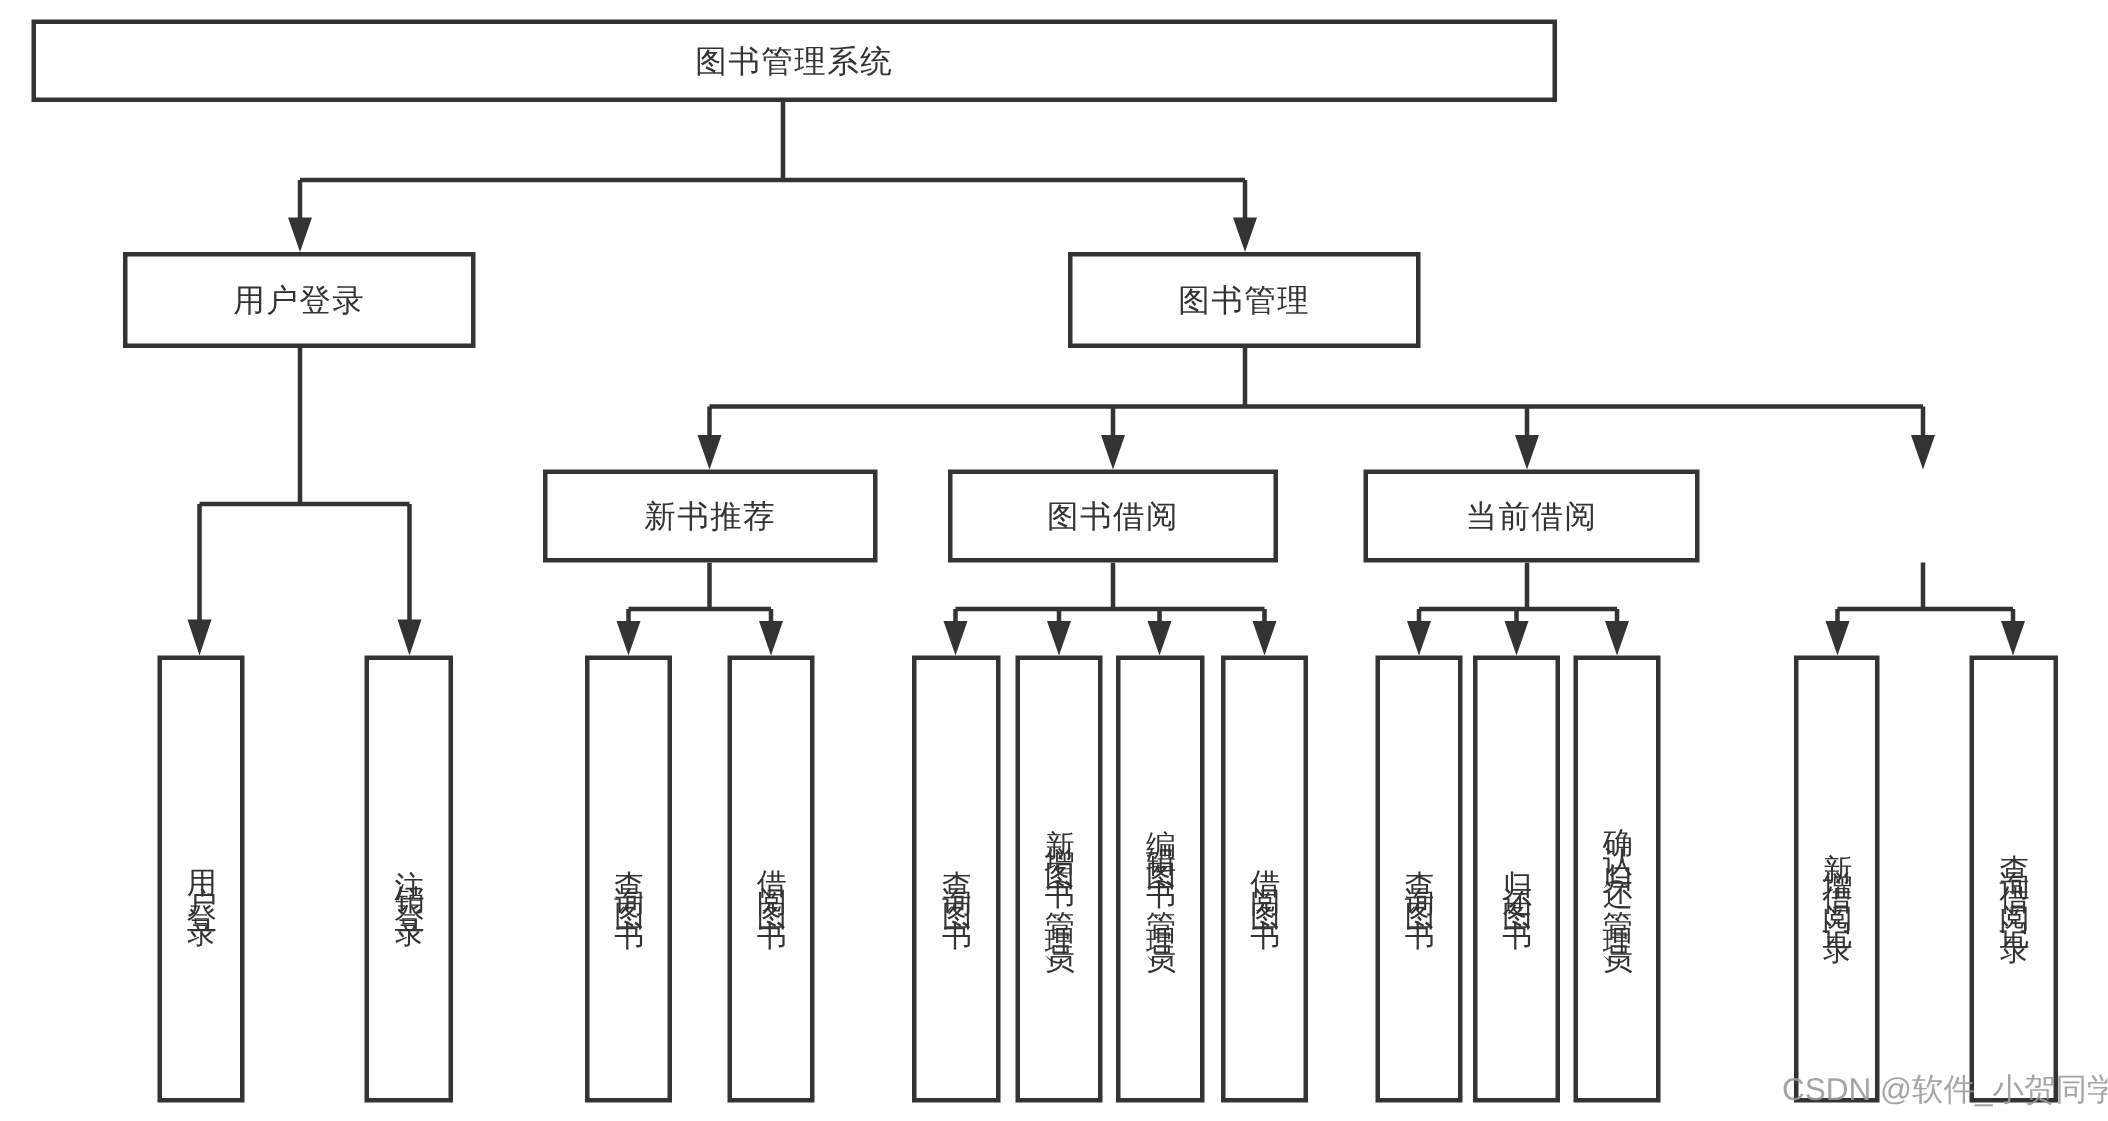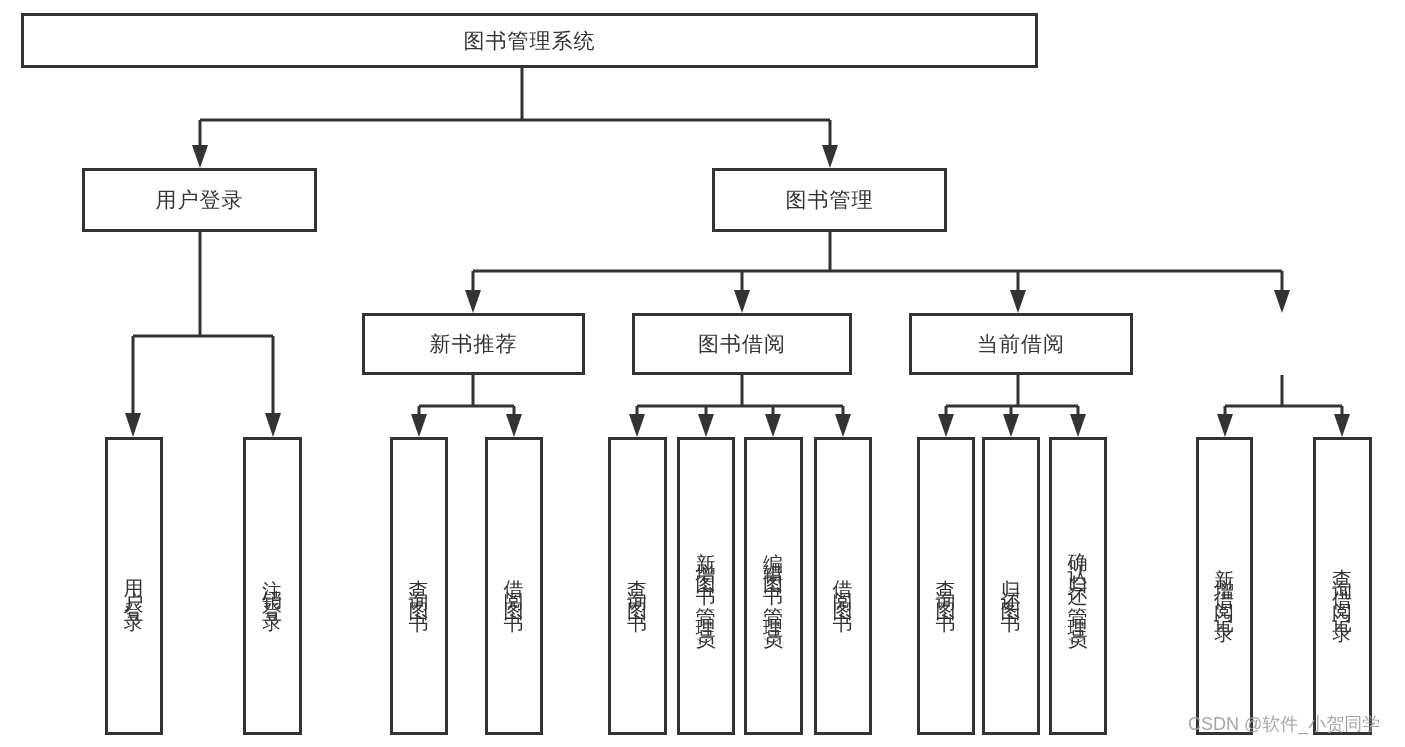--- a/index.html
+++ b/index.html
@@ -42,21 +42,21 @@
     text-orientation: mixed;
     font-size: 20px;
     letter-spacing: 11px;
     line-height: 1;
   }
   .watermark {
     position: absolute;
     left: 1188px;
     top: 712px;
     width: 210px;
-    font-size: 18px;
+    font-size: 21px;
     color: #9c9c9c;
     opacity: 0.9;
     white-space: nowrap;
     z-index: 3;
   }
   
   .nb-root  { left: 21px;   top: 13px;  width: 1017px; height: 55px; text-align: center; }
   .nb-l2a   { left: 82px;   top: 168px; width: 235px;  height: 64px; }
   .nb-l2b   { left: 712px;  top: 168px; width: 235px;  height: 64px; }
   .nb-l3a   { left: 362px;  top: 313px; width: 223px;  height: 62px; }

